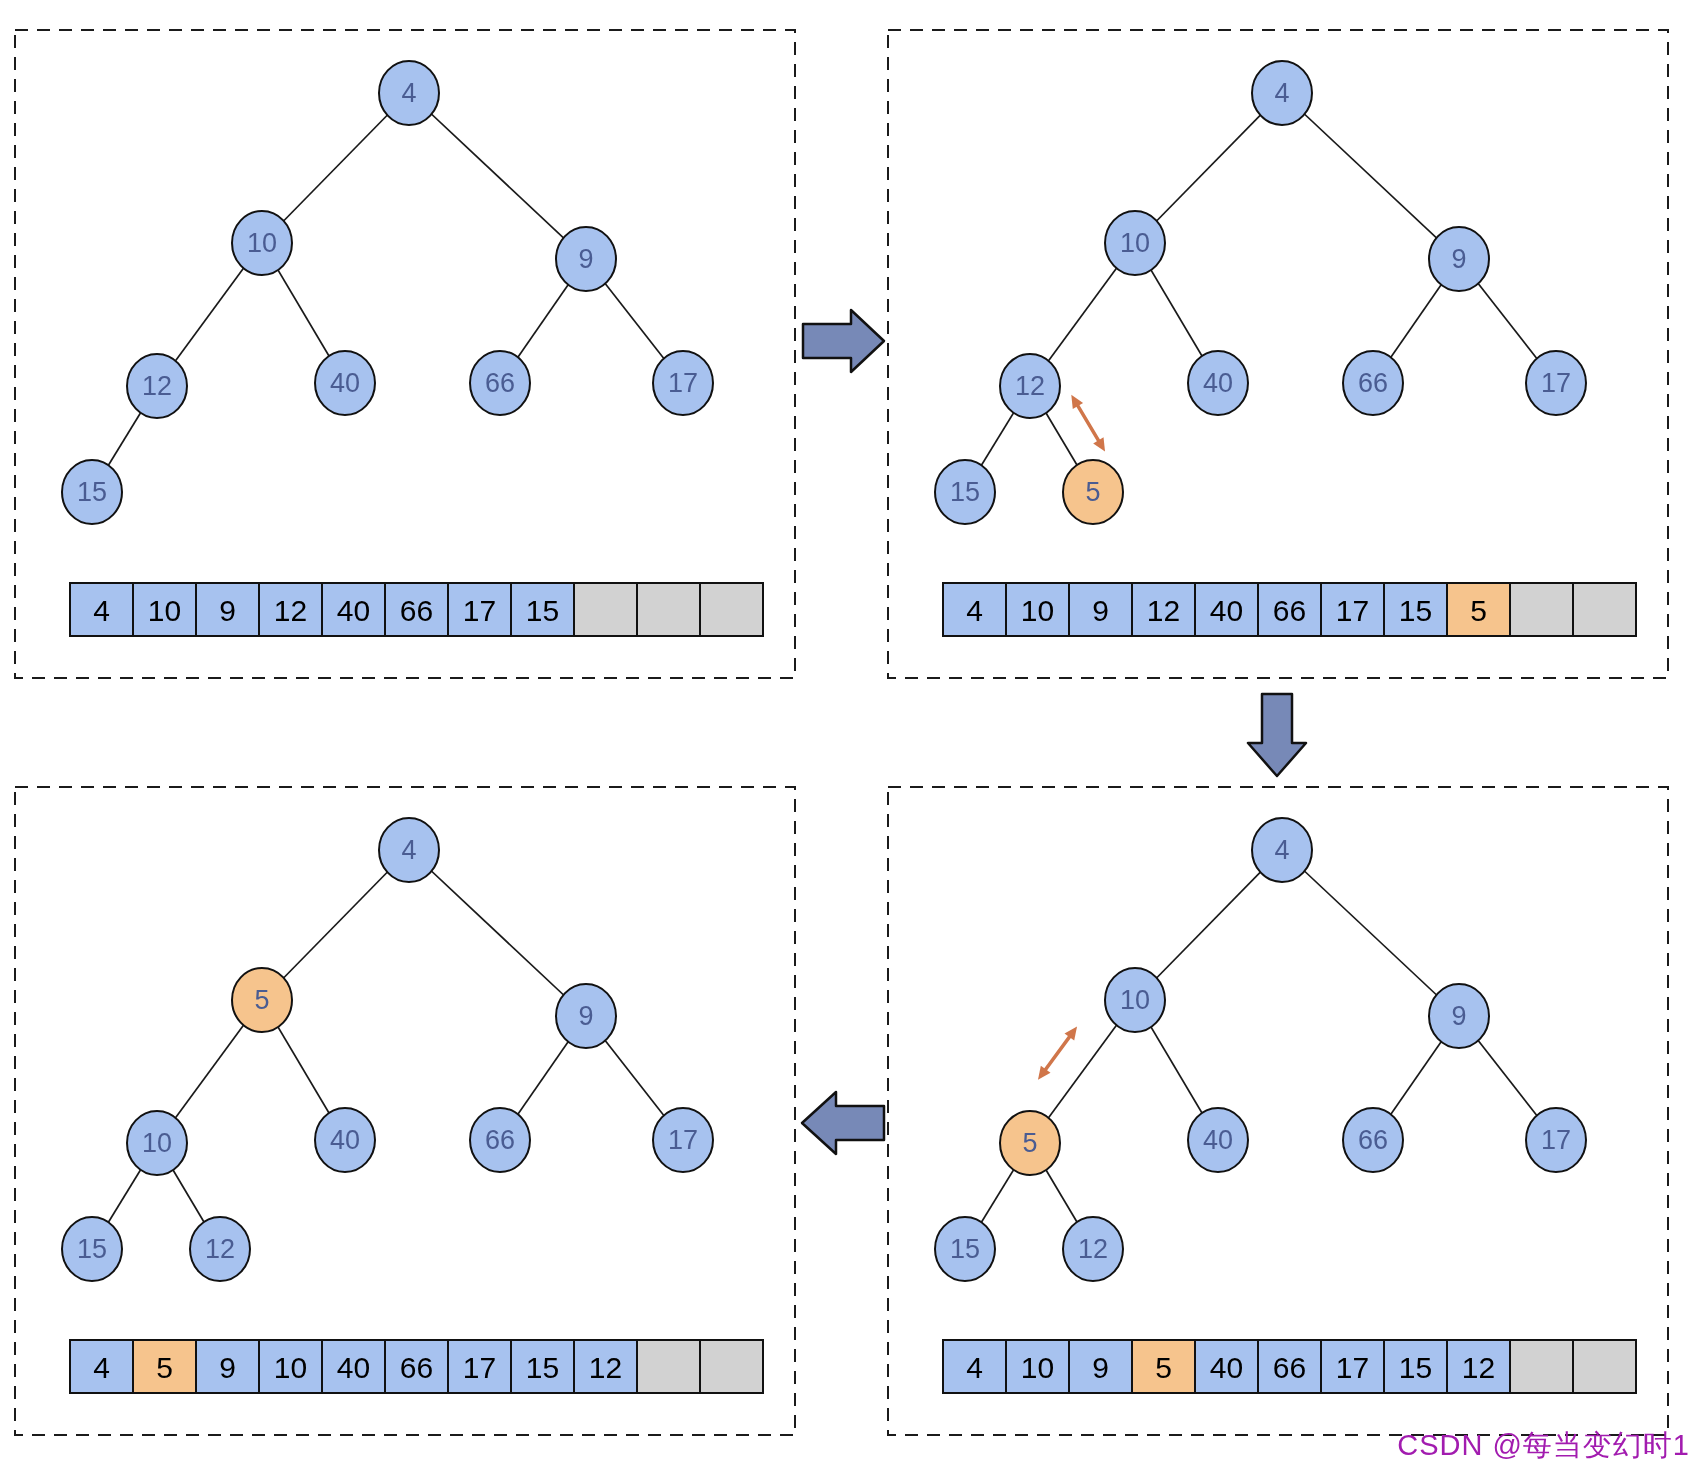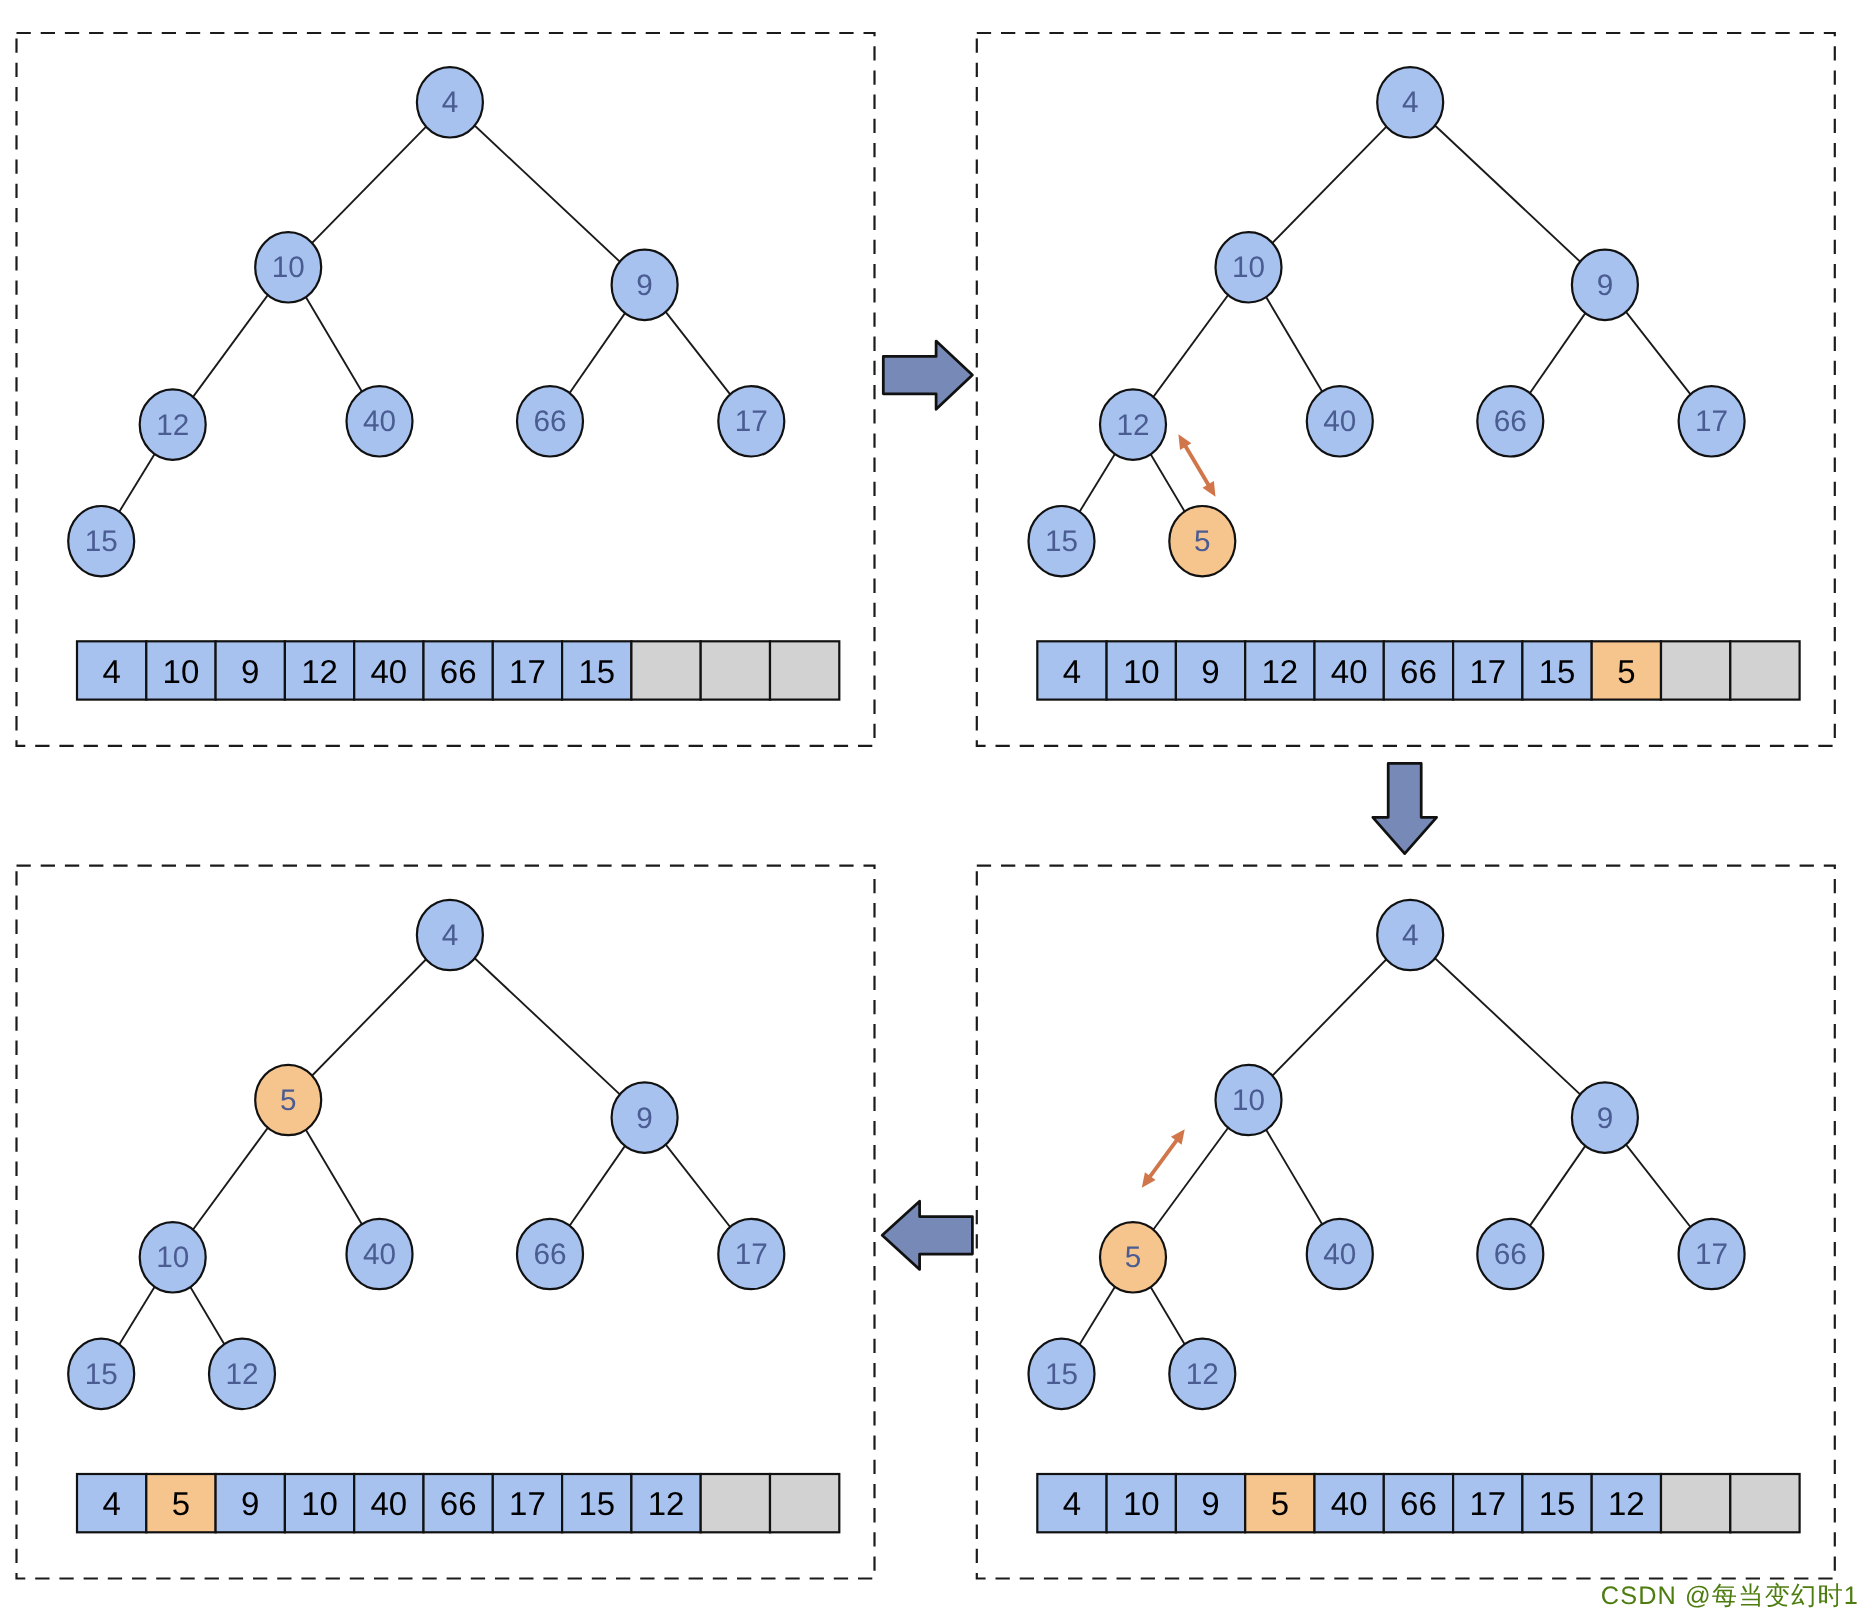--- a/index.html
+++ b/index.html
@@ -16,22 +16,22 @@
   .node-ellipse { stroke: #111111; stroke-width: 2; }
   .node-label { font-family: "Liberation Sans", sans-serif; font-size: 27px; text-anchor: middle; }
   .cell-rect { stroke: #111111; stroke-width: 2; }
   .cell-label { font-family: "Liberation Sans", sans-serif; font-size: 30px; fill: #000000; text-anchor: middle; }
   .flow-arrow { stroke: #111111; stroke-width: 2.5; stroke-linejoin: round; }
   .swap-line { stroke-width: 3.5; fill: none; stroke-linecap: round; }
   #watermark {
     position: absolute;
     right: 8px; bottom: 6px;
     font-family: "Liberation Sans", sans-serif;
-    font-size: 23px;
-    color: #4d7c0f;
+    font-size: 29px;
+    color: #a21caf;
     letter-spacing: 1px;
     user-select: none;
   }
 </style>
 </head>
 <body>
 
 <div id="canvas">
   <svg id="diagram-svg" width="1698" height="1472" viewBox="0 0 1698 1472" xmlns="http://www.w3.org/2000/svg">
       <g>

